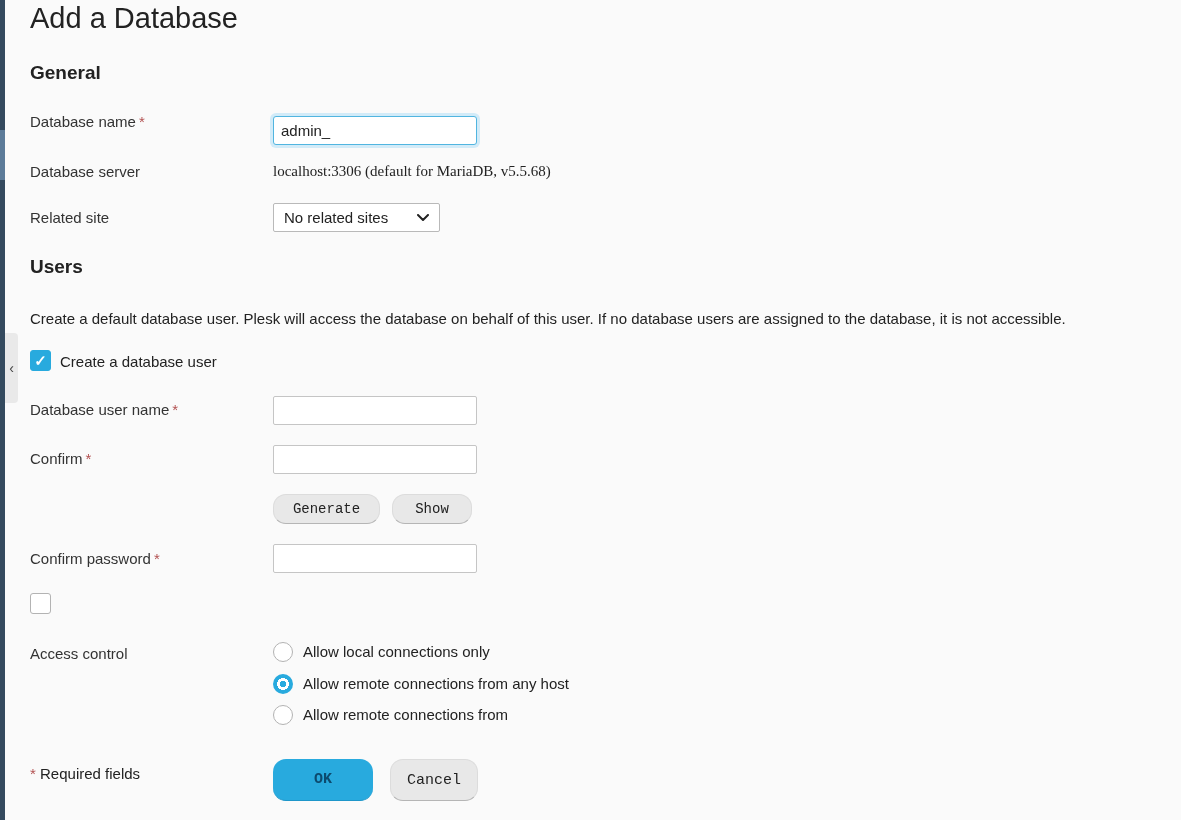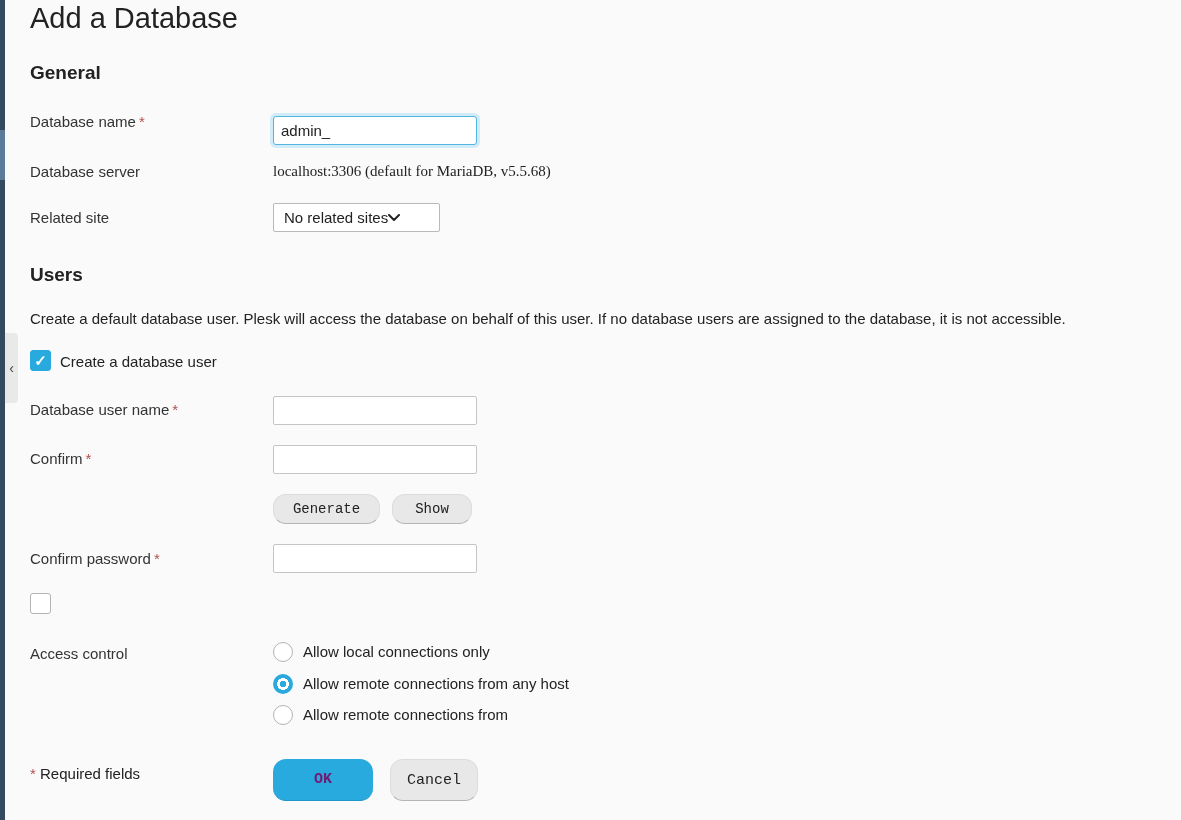--- a/index.html
+++ b/index.html
@@ -12,40 +12,40 @@
   .edge-strip-highlight{position:absolute;left:0;top:130px;width:5px;height:50px;background:#5c7b99;}
   .collapse-tab{
     position:absolute;left:5px;top:333px;width:13px;height:70px;background:#e9e9e9;
     border-radius:0 4px 4px 0;display:flex;align-items:center;justify-content:center;cursor:pointer;
   }
   .collapse-chevron{font-size:14px;color:#444;line-height:1;}
 
   .page-title{position:absolute;left:30px;top:2px;margin:0;font-size:29px;font-weight:400;color:#222;}
   .section-heading{position:absolute;left:30px;margin:0;font-size:19px;font-weight:600;color:#222;}
   .heading-general{top:62px;}
-  .heading-users{top:264px;text-align:center;}
+  .heading-users{top:256px;text-align:center;}
 
   .field-label{position:absolute;left:30px;font-size:15px;color:#333;}
   .req{color:#b25050;margin-left:3px;}
 
   .text-input{
     position:absolute;box-sizing:border-box;width:204px;height:29px;
     border:1px solid #c5c5c5;border-radius:2px;background:#fff;
     font-family:"Liberation Sans",sans-serif;font-size:15px;color:#222;padding:0 7px;outline:none;
   }
   .text-input.focused{
     border:1px solid #51b5e0;border-radius:3px;
     box-shadow:0 0 0 3px #d2ebf8;
   }
   .static-value{position:absolute;font-size:15px;color:#222;}
 
   .select{
     position:absolute;left:273px;top:203px;box-sizing:border-box;width:167px;height:29px;
     border:1px solid #b9b9b9;border-radius:2px;background:#fff;cursor:pointer;
-    display:flex;align-items:center;padding:0 10px;font-size:15px;color:#222;
+    display:flex;align-items:center;justify-content:space-between;padding:0 10px;font-size:15px;color:#222;
   }
 
   .para{position:absolute;left:30px;top:310px;font-size:15px;color:#222;white-space:nowrap;}
 
   .checkbox{
     position:absolute;box-sizing:border-box;width:21px;height:21px;background:#fff;
     border:1px solid #b3b3b3;border-radius:3px;cursor:pointer;
     display:flex;align-items:center;justify-content:center;
   }
   .checkbox .check{display:none;color:#fff;font-size:15px;font-weight:bold;line-height:1;}
@@ -67,21 +67,21 @@
     position:absolute;box-sizing:border-box;border-radius:13px;cursor:pointer;
     font-family:Liberation Mono, monospace;text-align:center;
   }
   .btn-secondary{
     background:#e8e8e8;border:1px solid #dcdcdc;border-bottom:1px solid #b5b5b5;
     color:#222;font-size:14px;
   }
   .btn-small{height:30px;top:494px;}
   .btn-primary{
     background:#28aade;border:none;border-bottom:1px solid #1d96c9;
-    color:#701a75;font-size:15px;font-weight:700;
+    color:#0c4a6e;font-size:15px;font-weight:700;
   }
   .btn-large{height:42px;top:759px;font-size:15px;}
   .required-note{position:absolute;left:30px;top:765px;font-size:15px;color:#222;}
 </style>
 </head>
 <body>
 
 <div class="screen">
 
   <div class="edge-strip"></div>

